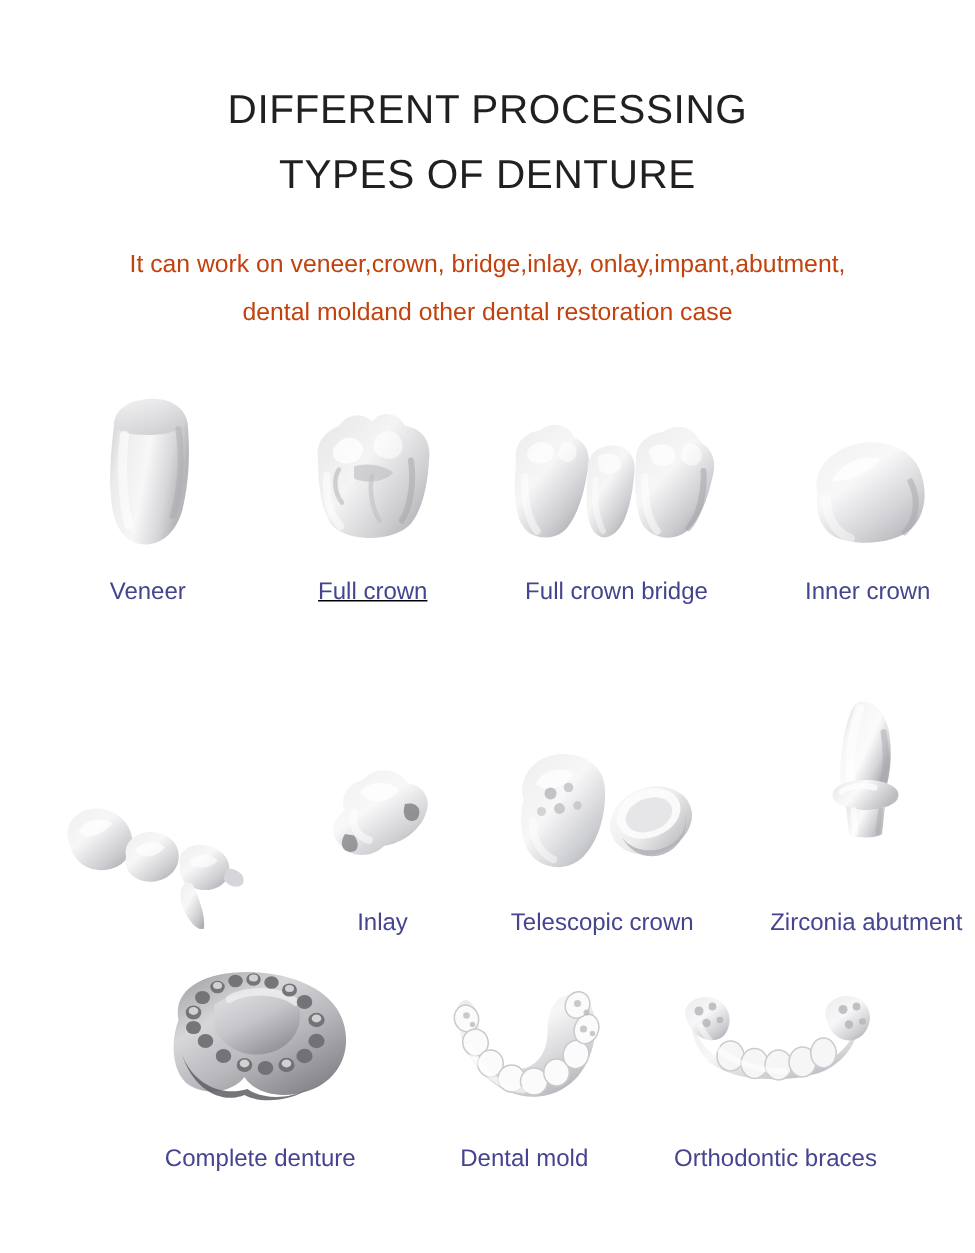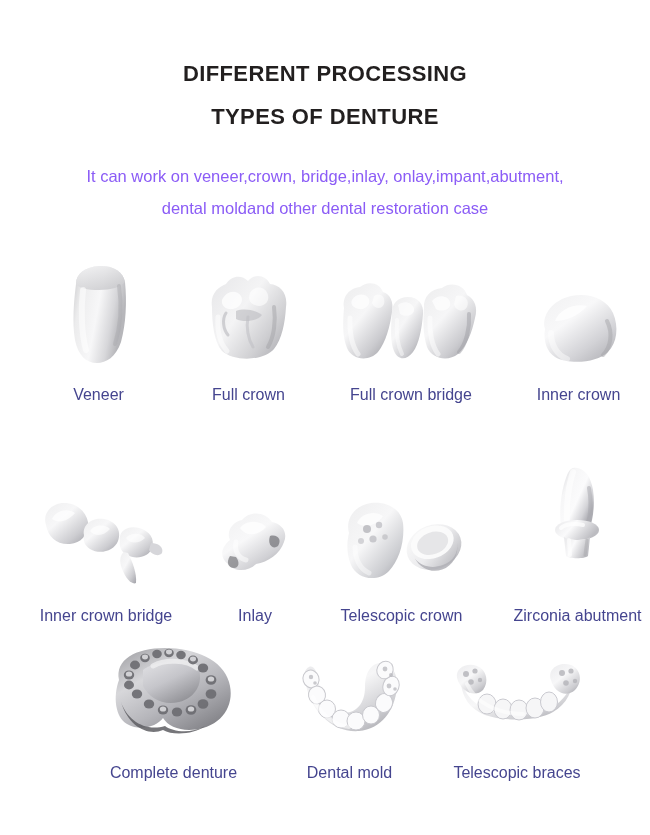--- a/index.html
+++ b/index.html
@@ -23,40 +23,40 @@
   
   .header {
     position: absolute;
     top: 52px;
     left: 0;
     width: 650px;
     text-align: center;
   }
 
   .title-line {
-    font-size: 22px;
-    font-weight: bold;
+    font-size: 27px;
+    font-weight: normal;
     color: #221f1f;
     letter-spacing: 0.4px;
     line-height: 43px;
     white-space: nowrap;
   }
 
   .subtitle {
     position: absolute;
     top: 160px;
     left: 0;
     width: 650px;
     text-align: center;
   }
 
   .subtitle-line {
     font-size: 16.5px;
     font-weight: normal;
-    color: #8b5cf6;
+    color: #c2410c;
     line-height: 32px;
     white-space: nowrap;
   }
 
   
   .row {
     position: absolute;
     left: 16px;
     width: 650px;
     display: flex;
@@ -133,21 +133,21 @@
                    C27 101, 19 93, 16 78 C13 60, 15 38, 17 22 Z" fill="url(#gVen)"></path>
           <path d="M17 22 C17 11, 27 5, 40 4 C53 3, 64 9, 66 20
                    C62 25, 52 28, 40 28 C28 28, 20 26, 17 22 Z" fill="url(#gVenTop)" opacity="0.9"></path>
           <path d="M24 28 C22 45, 22 70, 27 88" stroke="#ffffff" stroke-width="6" fill="none" opacity="0.55" stroke-linecap="round"></path>
           <path d="M60 24 C63 44, 61 66, 56 82" stroke="#a9a9ad" stroke-width="4" fill="none" opacity="0.45" stroke-linecap="round"></path>
         </svg>
       </div>
       <div class="item-label">Veneer</div>
     </div>
 
-    <div class="item" style="width:150px;">
+    <div class="item" style="width:150px;text-decoration:underline;">
       <div class="item-art">
         <svg width="105" height="100" viewBox="0 0 105 100" aria-hidden="true">
           <defs>
             <linearGradient id="gFC" x1="0" y1="0.1" x2="1" y2="0.9">
               <stop offset="0" stop-color="#e8e8ea"></stop>
               <stop offset="0.4" stop-color="#f4f4f5"></stop>
               <stop offset="0.75" stop-color="#cfcfd2"></stop>
               <stop offset="1" stop-color="#adadb2"></stop>
             </linearGradient>
           </defs>
@@ -252,21 +252,20 @@
 
           <path d="M84 46 C82 36, 92 30, 103 33 C114 36, 119 44, 116 53
                    C113 62, 100 65, 91 60 C85 57, 83 51, 84 46 Z" fill="url(#gICB)"></path>
           <path d="M90 43 C95 37, 106 38, 109 43 C103 49, 94 49, 90 43 Z" fill="#ffffff" opacity="0.6"></path>
 
           <path d="M92 58 C96 66, 101 78, 100 88 C96 90, 90 84, 86 74
                    C83 66, 84 60, 88 57 Z" fill="url(#gICB)"></path>
           <path d="M115 48 C122 48, 128 52, 126 58 C123 62, 116 60, 113 55 Z" fill="#d6d6da"></path>
         </svg>
       </div>
-      <div class="item-label">Inner crown bridge</div>
     </div>
 
     <div class="item" style="width:118px;">
       <div class="item-art">
         <svg width="95" height="90" viewBox="0 0 95 90" aria-hidden="true">
           <defs>
             <linearGradient id="gIN" x1="0.1" y1="0" x2="0.85" y2="1">
               <stop offset="0" stop-color="#f1f1f2"></stop>
               <stop offset="0.42" stop-color="#f8f8f9"></stop>
               <stop offset="0.78" stop-color="#d0d0d4"></stop>
@@ -507,17 +506,17 @@
           <g fill="#f6f6f7" stroke="#cacad0" stroke-width="1">
             <ellipse cx="40" cy="44" rx="9" ry="10"></ellipse>
             <ellipse cx="56" cy="49" rx="9" ry="10"></ellipse>
             <ellipse cx="72" cy="50" rx="9" ry="10"></ellipse>
             <ellipse cx="88" cy="48" rx="9" ry="10"></ellipse>
             <ellipse cx="102" cy="42" rx="8.5" ry="10"></ellipse>
           </g>
           <path d="M20 24 C28 42, 50 54, 76 54" stroke="#ffffff" stroke-width="4" fill="none" opacity="0.5" stroke-linecap="round"></path>
         </svg>
       </div>
-      <div class="item-label">Telescopic braces</div>
+      <div class="item-label">Orthodontic braces</div>
     </div>
   </div>
 
 </div>
 
 </body></html>

